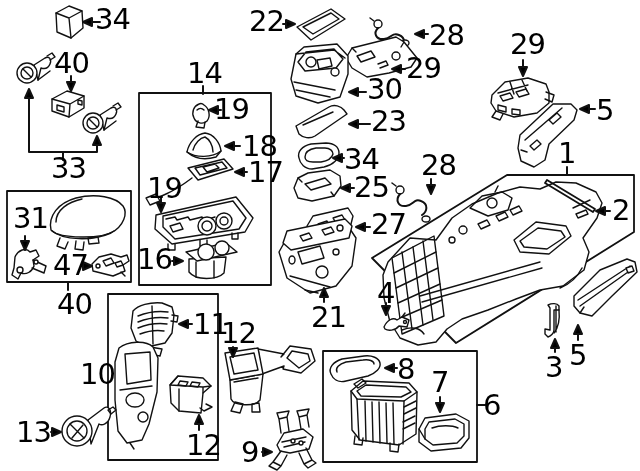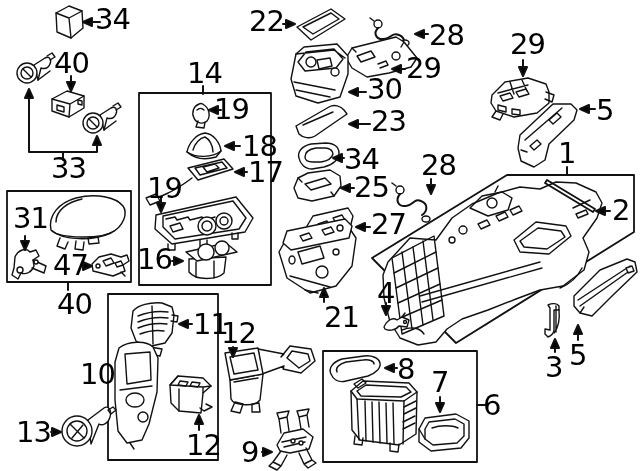--- a/index.html
+++ b/index.html
@@ -432,21 +432,21 @@
 <div class="callout" style="left:137px;top:245px">16</div>
 <div class="callout" style="left:249px;top:7px">22</div>
 <div class="callout" style="left:429px;top:21px">28</div>
 <div class="callout" style="left:406px;top:54px">29</div>
 <div class="callout" style="left:367px;top:75px">30</div>
 <div class="callout" style="left:371px;top:107px">23</div>
 <div class="callout" style="left:344px;top:145px">34</div>
 <div class="callout" style="left:354px;top:173px">25</div>
 <div class="callout" style="left:421px;top:151px">28</div>
 <div class="callout" style="left:371px;top:210px">27</div>
-<div class="callout" style="left:324px;top:303px">21</div>
+<div class="callout" style="left:311px;top:303px">21</div>
 <div class="callout" style="left:510px;top:30px">29</div>
 <div class="callout" style="left:596px;top:96px">5</div>
 <div class="callout" style="left:558px;top:139px">1</div>
 <div class="callout" style="left:612px;top:196px">2</div>
 <div class="callout" style="left:13px;top:204px">31</div>
 <div class="callout" style="left:53px;top:251px">47</div>
 <div class="callout" style="left:57px;top:290px">40</div>
 <div class="callout" style="left:377px;top:279px">4</div>
 <div class="callout" style="left:545px;top:353px">3</div>
 <div class="callout" style="left:569px;top:341px">5</div>

